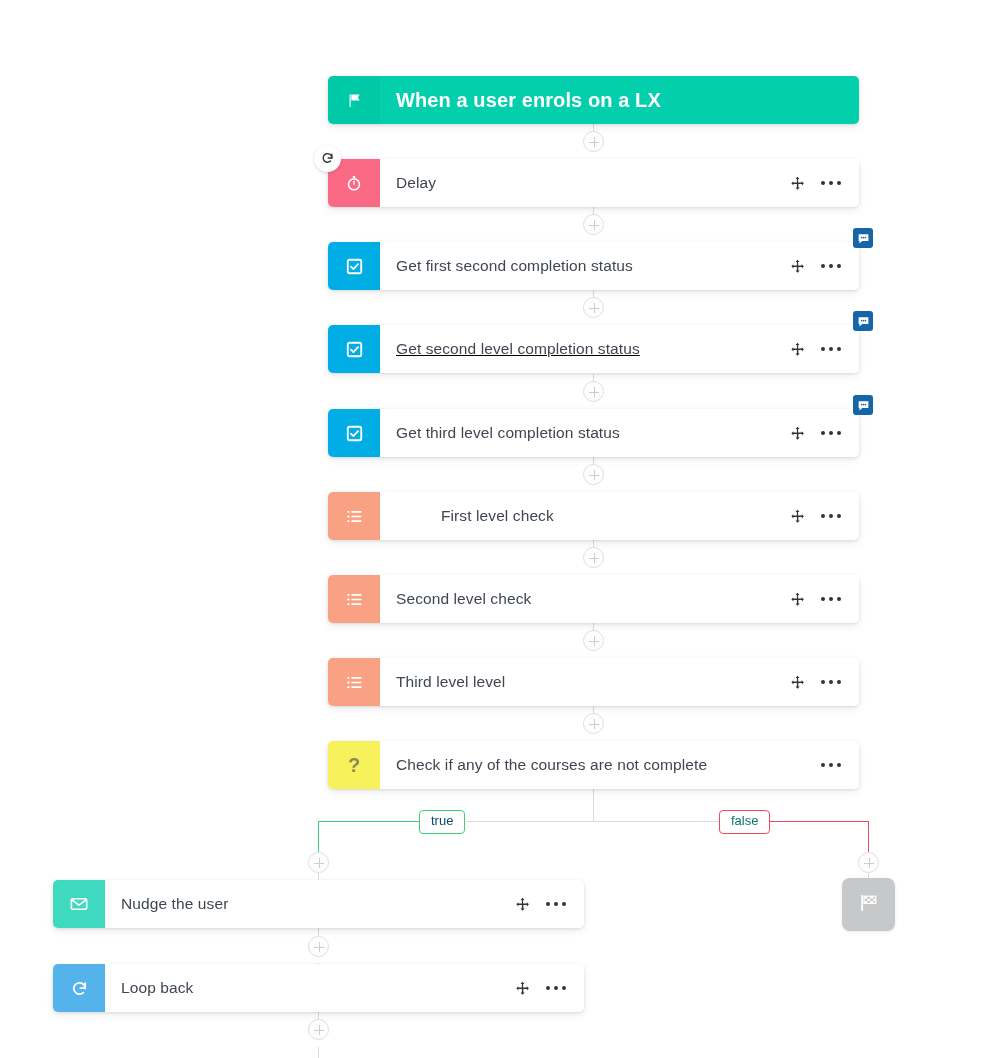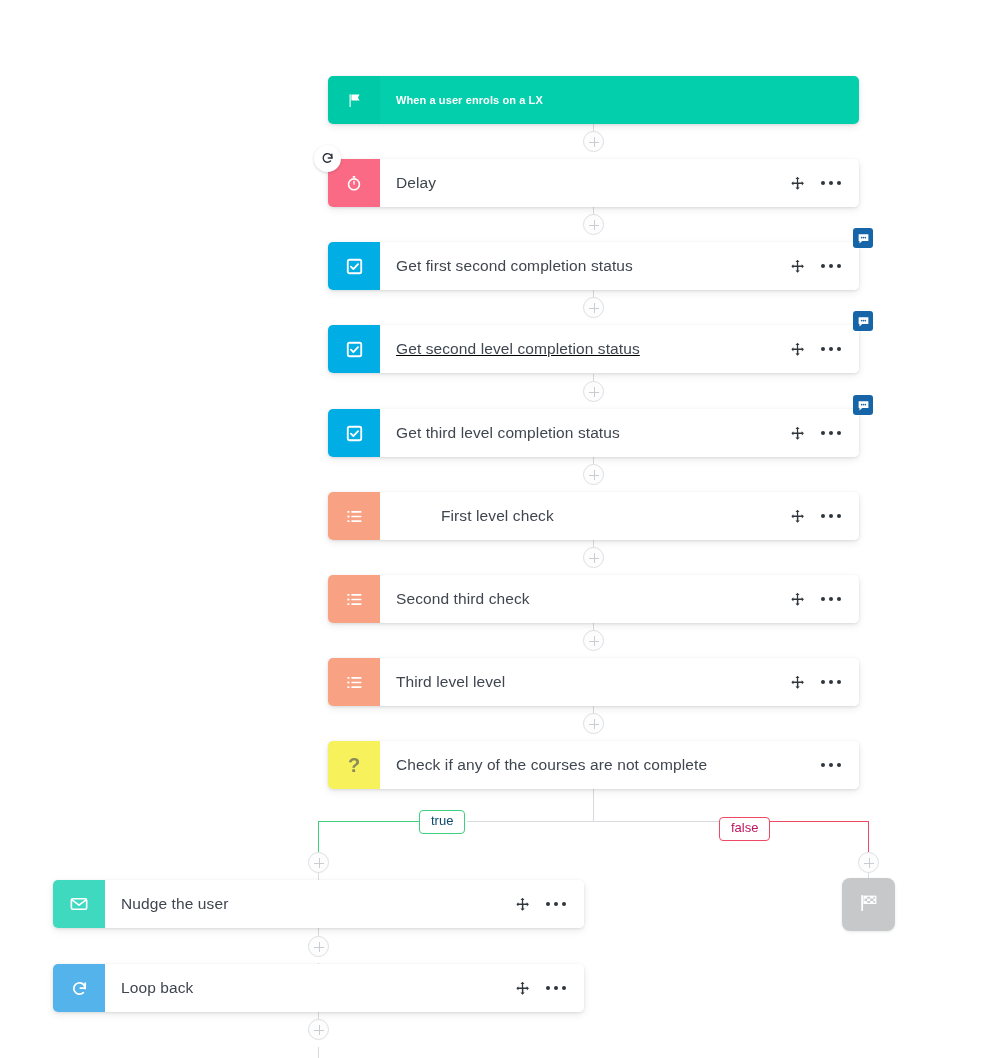--- a/index.html
+++ b/index.html
@@ -98,21 +98,21 @@
     background: #00c9a7;
     border-radius: 5px 0 0 5px;
   }
   #trigger .node-body {
     background: #04cfac;
     border-radius: 0 5px 5px 0;
   }
   #trigger .node-title {
     color: #ffffff;
     font-weight: bold;
-    font-size: 11px;
+    font-size: 20px;
   }
 
   
   .badge-round {
     position: absolute;
     left: -14px; top: -14px;
     width: 27px; height: 27px;
     border-radius: 50%;
     background: #ffffff;
     box-shadow: 0 1px 3px rgba(22,29,37,.18);
@@ -133,21 +133,21 @@
   .chip {
     position: absolute;
     padding: 3px 11px 4px;
     border-radius: 4px;
     background: #ffffff;
     font-size: 13px;
     z-index: 6;
     line-height: 1.15;
   }
   .chip.true  { border: 1px solid #3ecf7f; color: #0c4a6e; }
-  .chip.false { border: 1px solid #ef4966; color: #be185d; margin-top: 7px; }
+  .chip.false { border: 1px solid #ef4966; color: #0f766e; }
 
   .vline.green  { background: #3ecf7f; }
   .hline.green  { background: #3ecf7f; }
   .vline.red    { background: #ef4966; }
   .hline.red    { background: #ef4966; }
 
   
   #end-node {
     position: absolute;
     left: 842px; top: 878px;
@@ -362,21 +362,21 @@
       <svg width="17" height="17" viewBox="0 0 24 24" fill="#fff">
         <rect x="1.8" y="4.2" width="3.2" height="2.6" rx=".7"></rect>
         <rect x="7.4" y="4.4" width="14.6" height="2.2" rx="1"></rect>
         <rect x="1.8" y="10.7" width="3.2" height="2.6" rx=".7"></rect>
         <rect x="7.4" y="10.9" width="14.6" height="2.2" rx="1"></rect>
         <rect x="1.8" y="17.2" width="3.2" height="2.6" rx=".7"></rect>
         <rect x="7.4" y="17.4" width="14.6" height="2.2" rx="1"></rect>
       </svg>
     </div>
     <div class="node-body">
-      <span class="node-title">Second third check</span>
+      <span class="node-title">Second level check</span>
       <span class="node-actions">
         <span>
           <svg class="move-handle" viewBox="0 0 24 24" fill="#2f353d">
             <path d="M12 1.2l3.2 3.6h-2.2v5.6h5.6V8.2L22.2 11.4 19 15v-2.2h-5.6v5.6h2.2L12 22 8.8 18.4H11v-5.6H5.4V15L2.2 11.4 5.4 8.2v2.2H11V4.8H8.8z"></path>
           </svg>
         </span>
         <span class="dots">
             <i></i>
             <i></i>
             <i></i>

